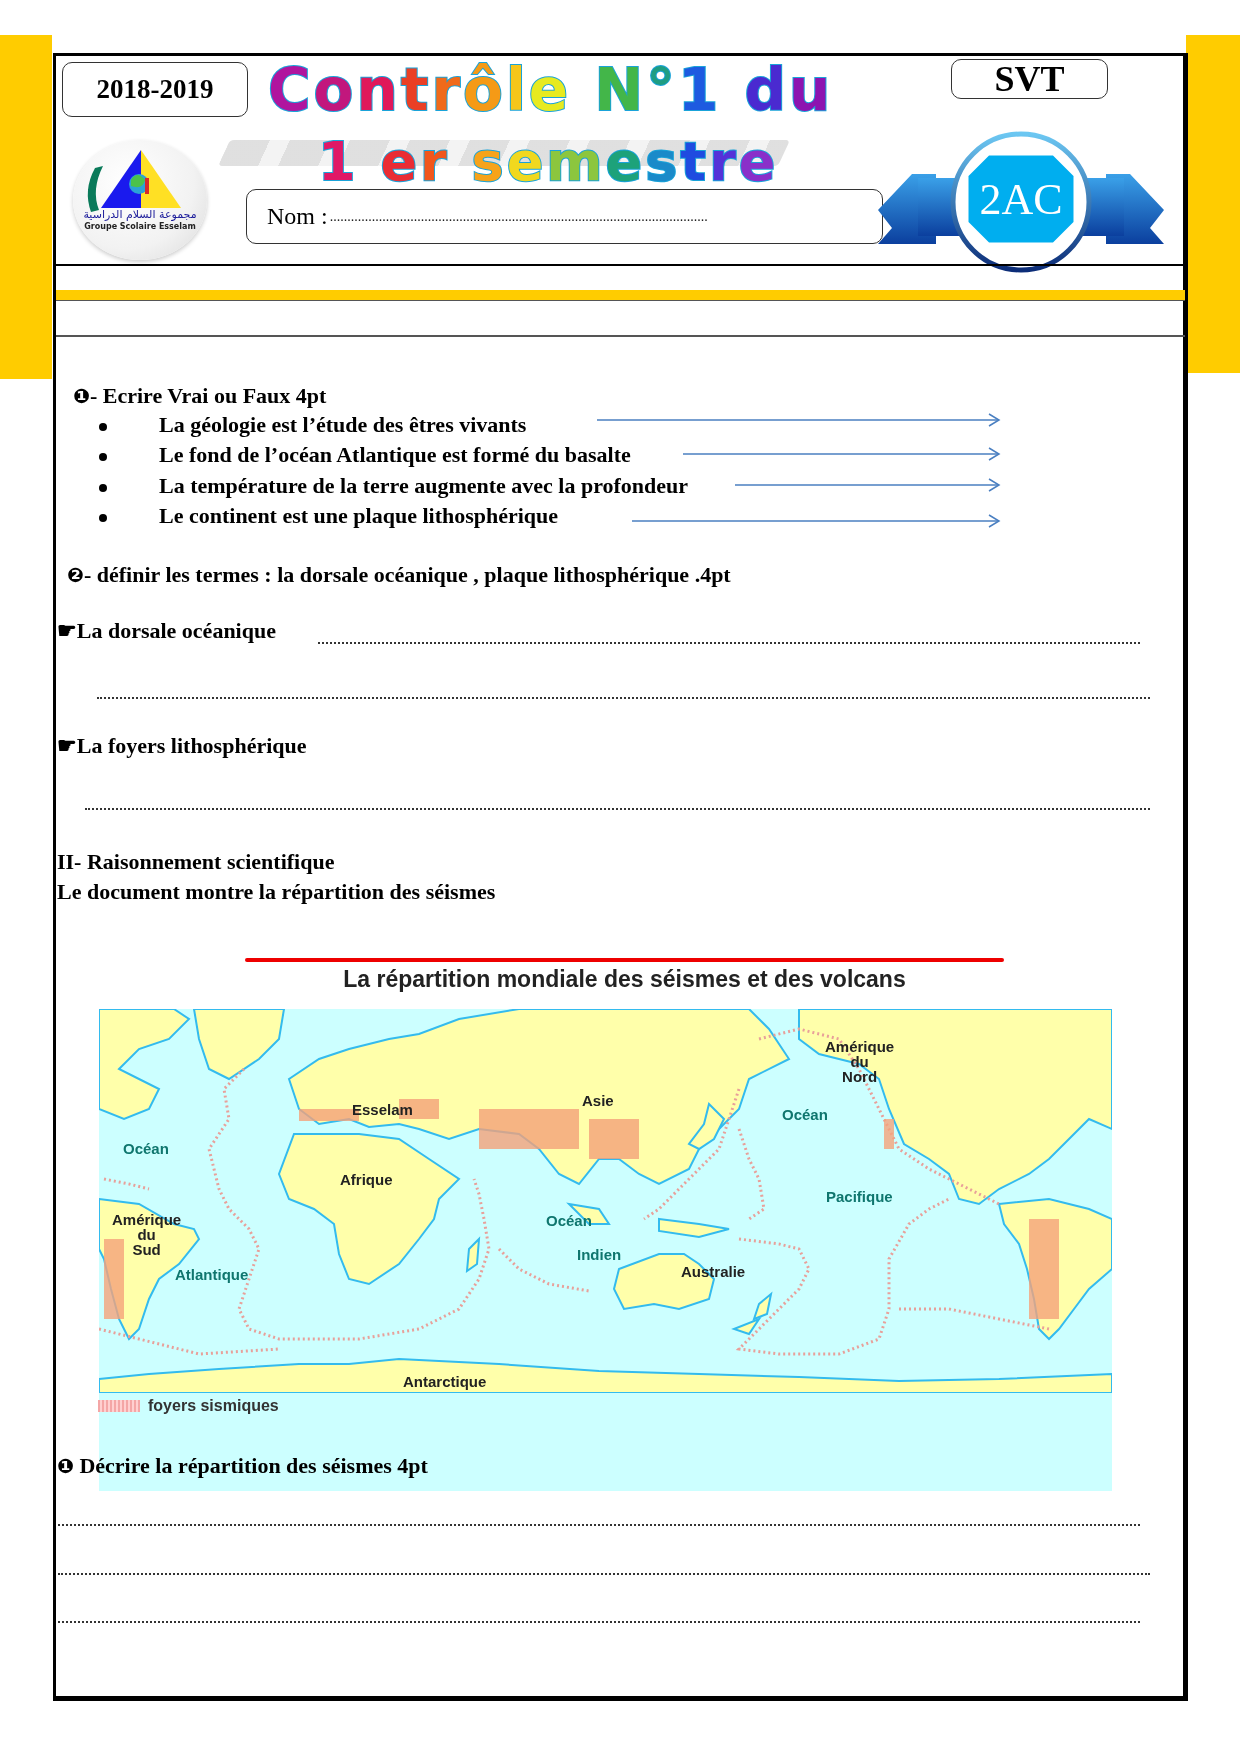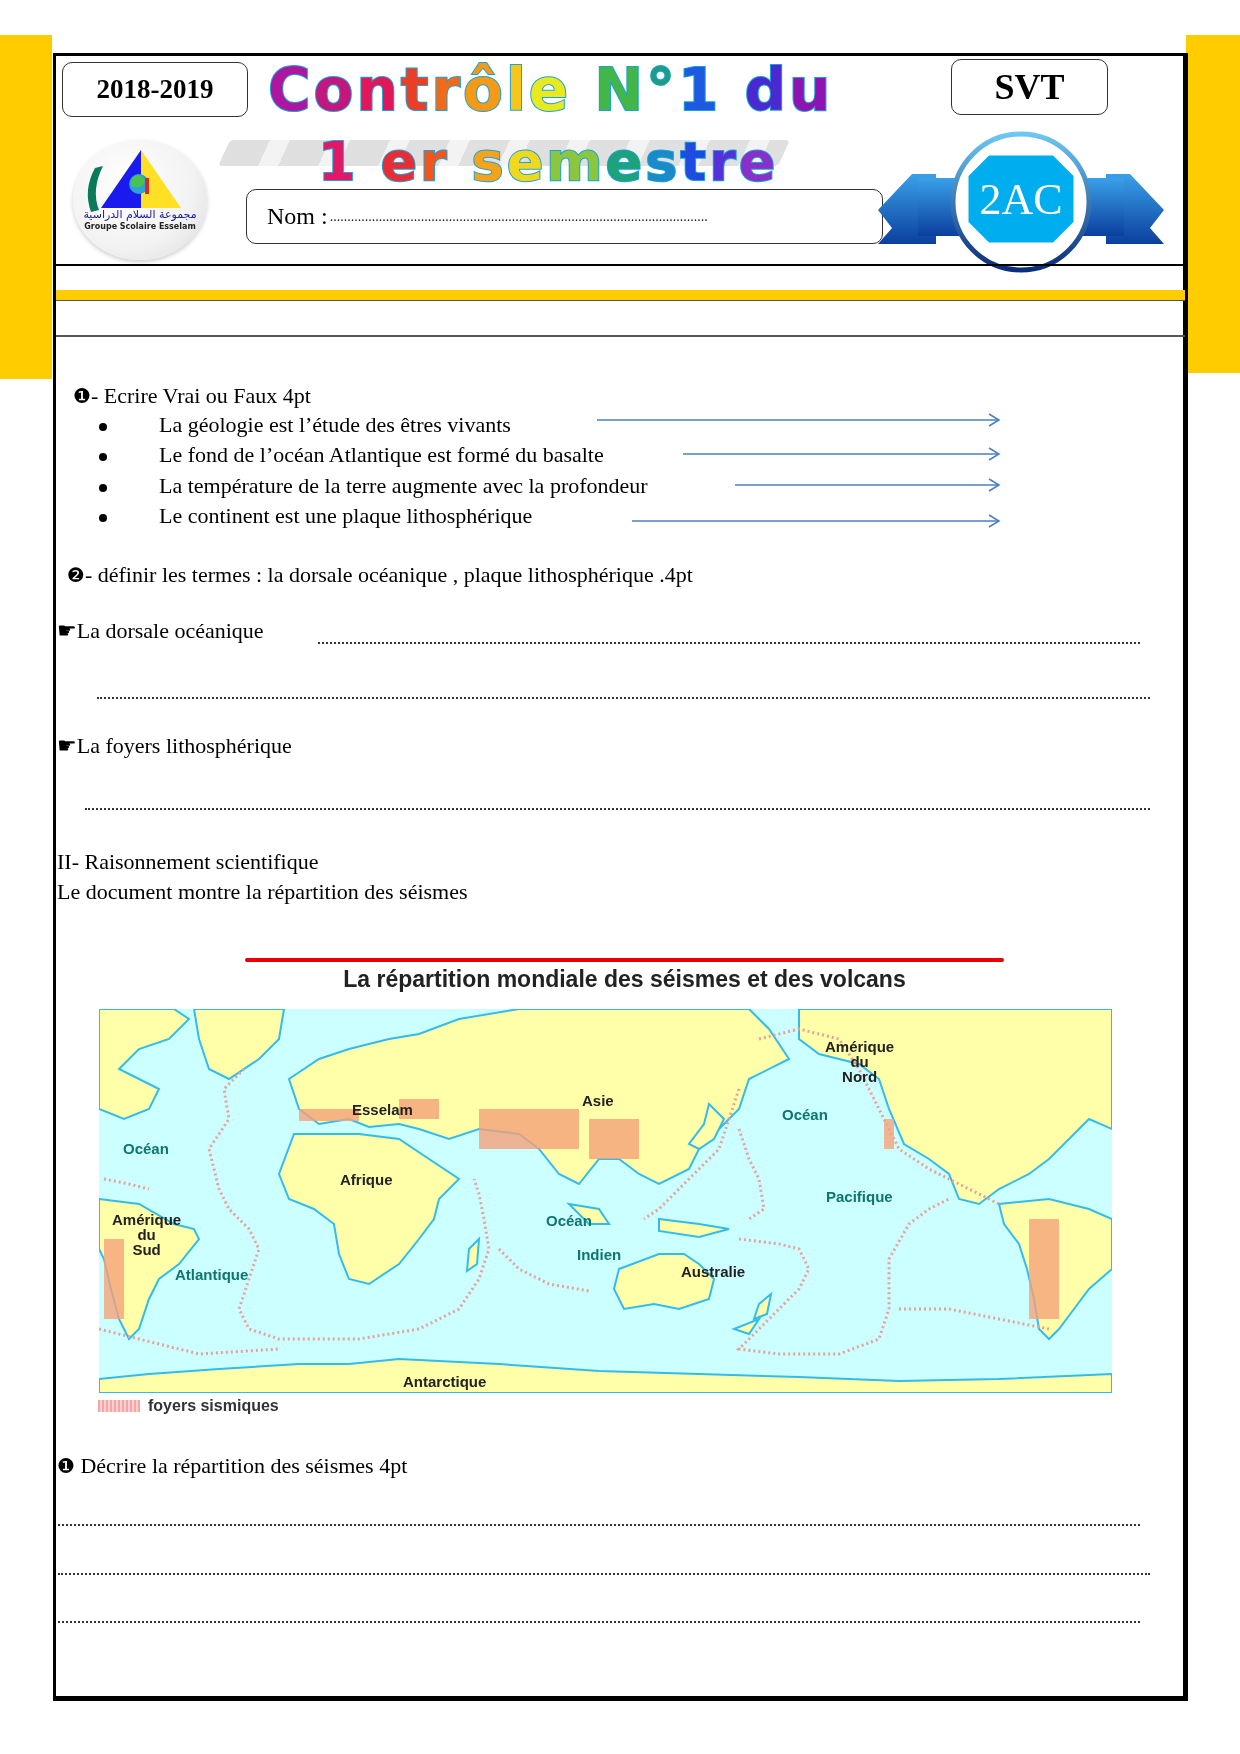--- a/index.html
+++ b/index.html
@@ -10,21 +10,21 @@
     .side-left { left: 0; top: 35px; width: 52px; height: 344px; }
     .side-right { left: 1186px; top: 35px; width: 54px; height: 338px; }
 
     .frame { position: absolute; left: 53px; top: 53px; width: 1135px; height: 1648px;
              border: 3px solid #000; border-right-width: 5px; border-bottom-width: 5px; background: #fff; }
 
     .rbox { position: absolute; border: 1.5px solid #333; border-radius: 10px; background: #fff;
             display: flex; align-items: center; }
     .year-box { left: 62px; top: 62px; width: 186px; height: 55px; justify-content: center;
                 font-weight: bold; font-size: 27px; }
-    .svt-box { left: 951px; top: 59px; width: 157px; height: 56px; justify-content: center;
+    .svt-box { left: 951px; top: 59px; width: 157px; height: 40px; justify-content: center;
                font-weight: bold; font-size: 36px; }
     .nom-box { left: 246px; top: 189px; width: 637px; height: 55px; padding-left: 20px;
                font-size: 24px; }
     .nom-dots { font-size: 14px; letter-spacing: 0px; margin-left: 2px; color:#222; }
 
     .title { position: absolute; font-family: "DejaVu Sans", "Liberation Sans", sans-serif; font-weight: 900;
              -webkit-text-stroke: 2px #1aa3d9; paint-order: stroke fill; letter-spacing: 3px; }
     .title-line1 { left: 268px; top: 56px; font-size: 58px; white-space: nowrap; }
     .title-line2 { left: 318px; top: 130px; font-size: 54px; white-space: nowrap; }
     .t-shadow { position: absolute; left: 224px; top: 140px; width: 560px; height: 26px;
@@ -44,31 +44,31 @@
     .badge-label { position: absolute; left: 0; top: 0; width: 286px; height: 165px; display: flex;
                    align-items: center; justify-content: center; color: #fff; font-size: 44px; font-weight: normal;
                    padding-bottom: 6px; }
 
     .hline { position: absolute; left: 56px; width: 1129px; }
     .hl1 { top: 264px; height: 2px; background: #000; }
     .hl-yellow { top: 290px; height: 10px; background: #ffcc00; }
     .hl2 { top: 300px; height: 1px; background: #555; }
     .hl3 { top: 335px; height: 2px; background: #555; }
 
-    .txt { position: absolute; font-size: 22px; white-space: nowrap; line-height: 1.15; }
+    .txt { position: absolute; font-size: 22px; white-space: nowrap; line-height: 1.15; font-weight: bold; }
     .bullet-dot { position: absolute; width: 8px; height: 8px; background: #000; border-radius: 50%; }
     .arrow { position: absolute; height: 14px; }
     .num { font-family: "DejaVu Sans", sans-serif; font-size: 20px; }
 
     .dots-line { position: absolute; height: 0; border-top: 2px dotted #333; }
 
     .map-title-bar { position: absolute; left: 245px; top: 958px; width: 759px; height: 4px; background: #ee0000; border-radius: 2px; }
     .map-title { position: absolute; left: 245px; top: 966px; width: 759px; text-align: center;
                  font-family: "Liberation Sans", "DejaVu Sans", sans-serif; font-weight: bold; font-size: 23px; color: #222; }
-    .map { position: absolute; left: 99px; top: 1009px; width: 1013px; height: 384px; background: #ccffff; overflow: hidden; }
+    .map { position: absolute; left: 99px; top: 1009px; width: 1013px; height: 482px; background: #ccffff; overflow: hidden; }
     .map svg { position: absolute; left: 0; top: 0; }
     .map-label { position: absolute; font-family: "Liberation Sans", "DejaVu Sans", sans-serif; font-weight: bold;
                  font-size: 15px; color: #222; text-align: center; line-height: 1.0; }
     .ocean-label { color: #0f766e; font-weight: bold; }
     .legend { position: absolute; left: 98px; top: 1397px; display: flex; align-items: center; gap: 8px; }
     .legend-swatch { width: 42px; height: 12px;
                      background: repeating-linear-gradient(90deg, #f4a6a6 0 2px, #ffd0d0 2px 4px); }
     .legend-text { font-family: "Liberation Sans", "DejaVu Sans", sans-serif; font-weight: bold; font-size: 16px; color: #333; }
   </style>
 </head>

